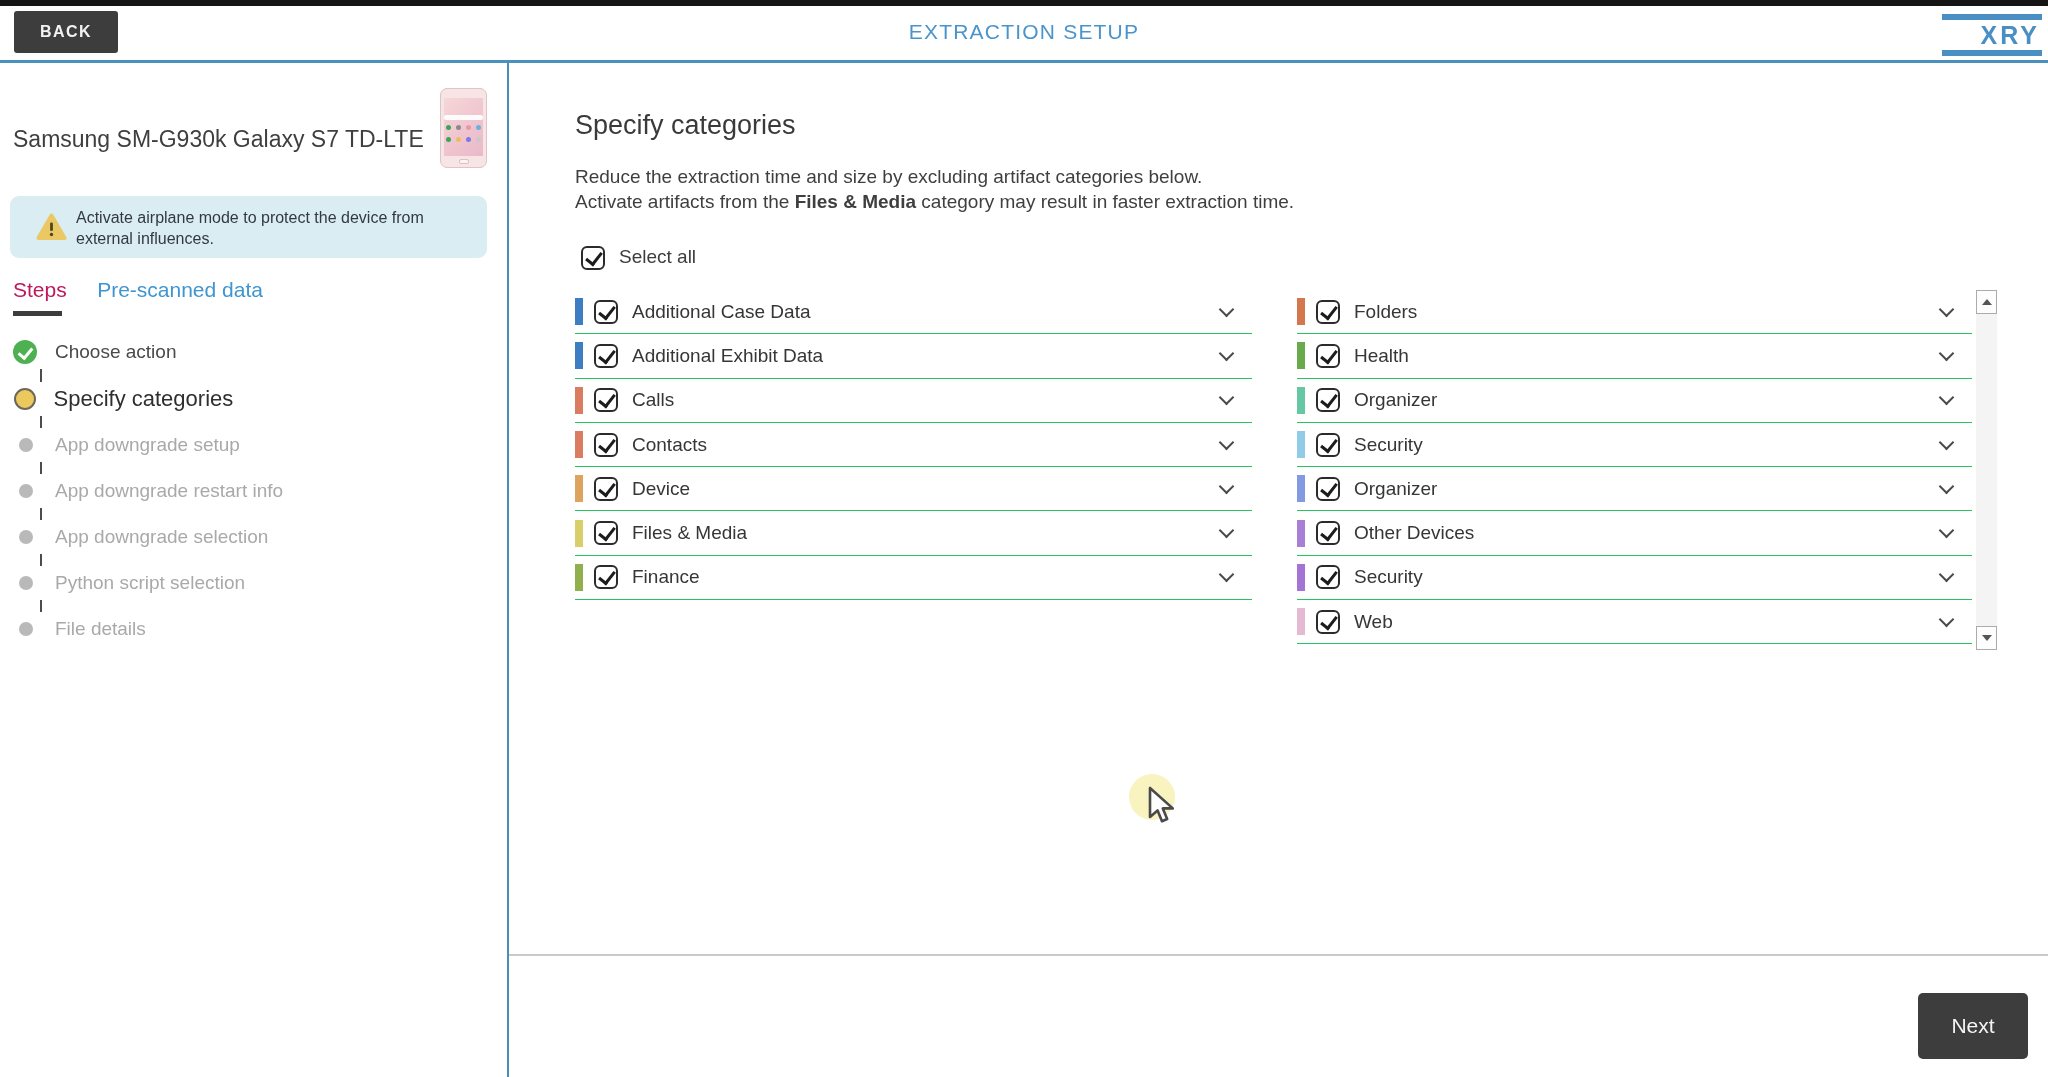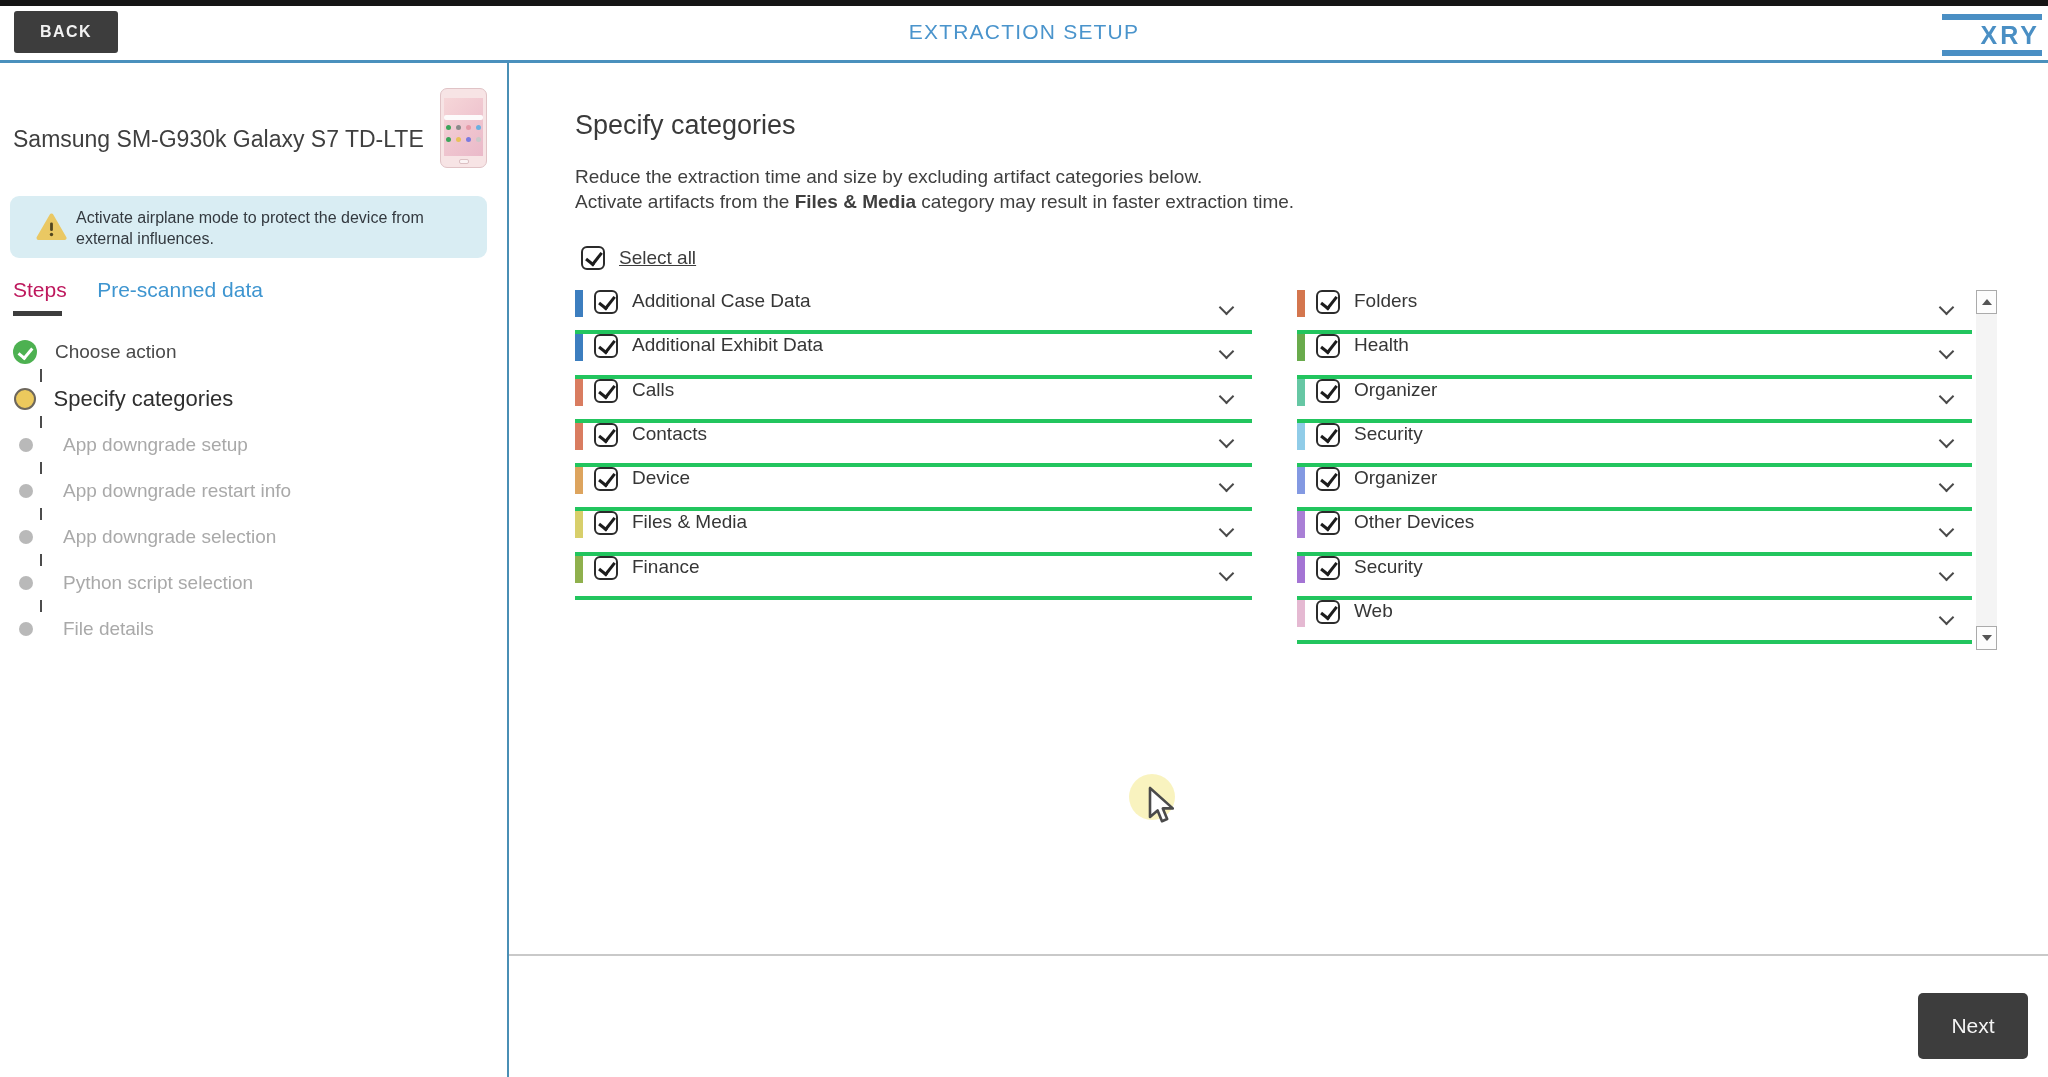--- a/index.html
+++ b/index.html
@@ -56,39 +56,39 @@
   .step-icon { flex:0 0 auto; margin-right:18px; }
   .step-icon.done { width:24px; height:24px; border-radius:50%; background:#4db151; position:relative; }
   .step-icon.done::after { content:""; position:absolute; left:8px; top:4.5px; width:6px; height:11px;
     border-right:3px solid #fff; border-bottom:3px solid #fff; transform:rotate(40deg); }
   .step-icon.current { width:22px; height:22px; border-radius:50%; background:#ecc95d;
     border:2.5px solid #6d675c; margin-left:1px; margin-right:17.5px; }
   .step-icon.pending { width:14px; height:14px; border-radius:50%; background:#b9b9b9;
     margin-left:6px; margin-right:22px; }
   .step-label { font-size:19px; color:#4a4a4a; }
   .step-item.current .step-label { font-size:22px; color:#2f2f2f; }
-  .step-item.pending .step-label { color:#a9a9a9;margin-left:8px; }
+  .step-item.pending .step-label { color:#a9a9a9; }
 
   
   .main-heading { position:absolute; left:575px; top:110px; font-size:27px; font-weight:400; color:#3a3a3a; }
   .main-desc { position:absolute; left:575px; top:164px; font-size:19px; line-height:25px; color:#3f3f3f; }
   .main-desc b { font-weight:700; }
 
-  .select-all-row { position:absolute; left:581px; top:246px; display:flex; align-items:center;text-decoration:underline; }
+  .select-all-row { position:absolute; left:581px; top:246px; display:flex; align-items:flex-start; }
   .checkbox { width:24px; height:24px; border:2.5px solid #2b2b2b; border-radius:6px; background:#fff;
     position:relative; display:inline-block; cursor:pointer; flex:0 0 auto; }
   .checkbox.checked::after { content:""; position:absolute; left:6px; top:1px; width:7px; height:13px;
     border-right:3px solid #1c1c1c; border-bottom:3px solid #1c1c1c; transform:rotate(38deg); }
   .select-all-label { margin-left:14px; font-size:19px; color:#3c3c3c; }
 
   .cat-col { position:absolute; top:290px; }
   .cat-col.left { left:575px; width:677px; }
   .cat-col.right { left:1297px; width:675px; }
-  .cat-row { position:relative; height:44.3px; display:flex; 
-    border-bottom:4px solid #22c55e; }
+  .cat-row { position:relative; height:44.3px; display:flex; align-items:center;
+    border-bottom:1px solid #22c55e; }
   .cat-bar { width:8px; height:27px; flex:0 0 auto; }
   .cat-row .checkbox { margin-left:11px; }
   .cat-label { margin-left:14px; font-size:19px; color:#363636; }
   .chevron { position:absolute; right:20px; top:50%; width:11px; height:11px; margin-top:-8px;
     border-right:2.4px solid #4a4a4a; border-bottom:2.4px solid #4a4a4a; transform:rotate(45deg); cursor:pointer; }
 
   
   .scrollbar { position:absolute; left:1976px; top:290px; width:21px; height:360px; background:#f4f4f4; }
   .scroll-btn { position:absolute; left:0; width:21px; height:24px; background:#fdfdfd;
     border:1px solid #ababab; cursor:pointer; }

